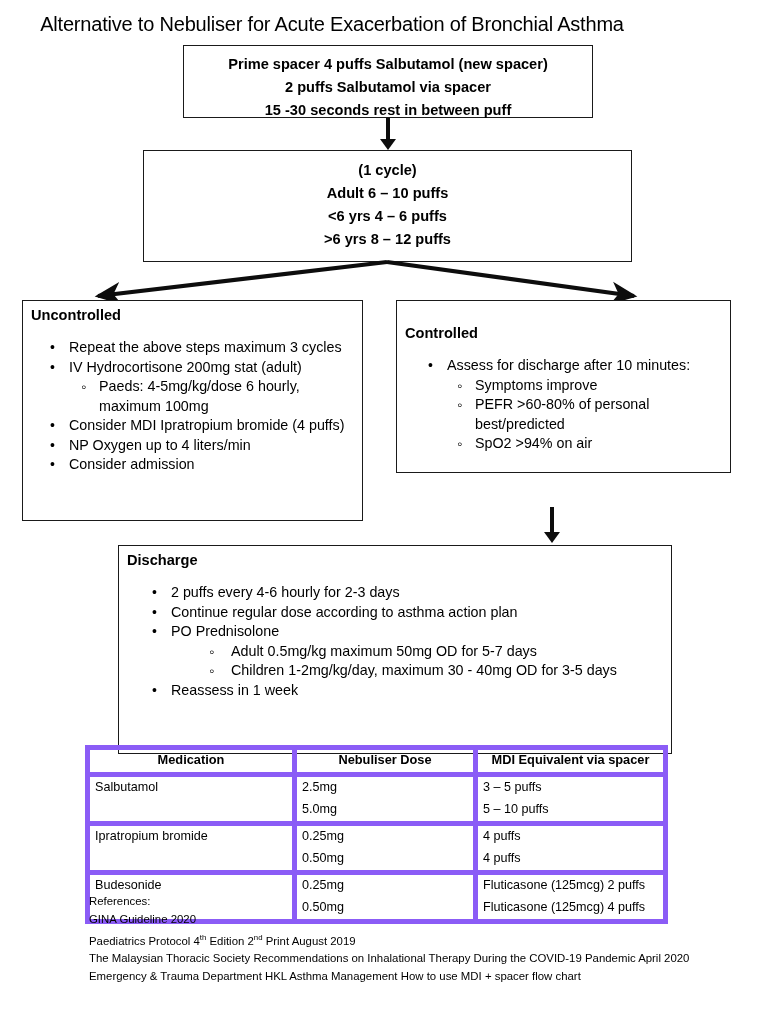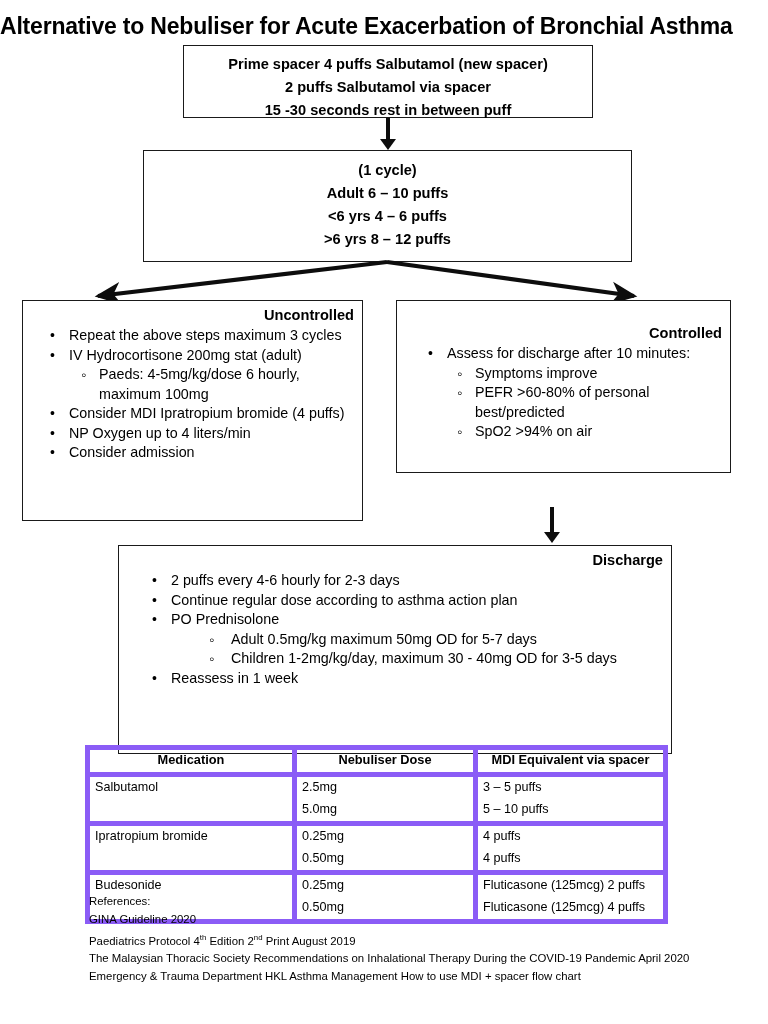--- a/index.html
+++ b/index.html
@@ -21,35 +21,35 @@
     height: 1024px;
   }
 
   
   .title {
     position: absolute;
     top: 13px;
     left: 0;
     width: 664px;
     text-align: center;
-    font-size: 23px;
-    font-weight: bold;
+    font-size: 20px;
+    font-weight: normal;
     letter-spacing: -0.2px;
     white-space: nowrap;
   }
 
   
   .box {
     position: absolute;
     border: 1.3px solid #1a1a1a;
     background: #ffffff;
     box-sizing: border-box;
   }
   .box-title {
-    text-align: right;
+    text-align: left;
     font-weight: bold;
     font-size: 14.6px;
   }
   .centered-line {
     text-align: center;
     font-size: 14.6px;
     font-weight: bold;
     line-height: 23px;
     white-space: nowrap;
   }
@@ -92,21 +92,21 @@
   #box-discharge {
     left: 118px;
     top: 545px;
     width: 554px;
     height: 209px;
     padding: 6px 8px 0 8px;
   }
 
   
   ul.lvl1 {
-    margin: 3px 0 0 0;
+    margin: 15px 0 0 0;
     padding-left: 36px;
     list-style: none;
     font-size: 14.3px;
   }
   ul.lvl1 > li {
     position: relative;
     line-height: 19.5px;
     margin-bottom: 0;
     padding-left: 2px;
   }

